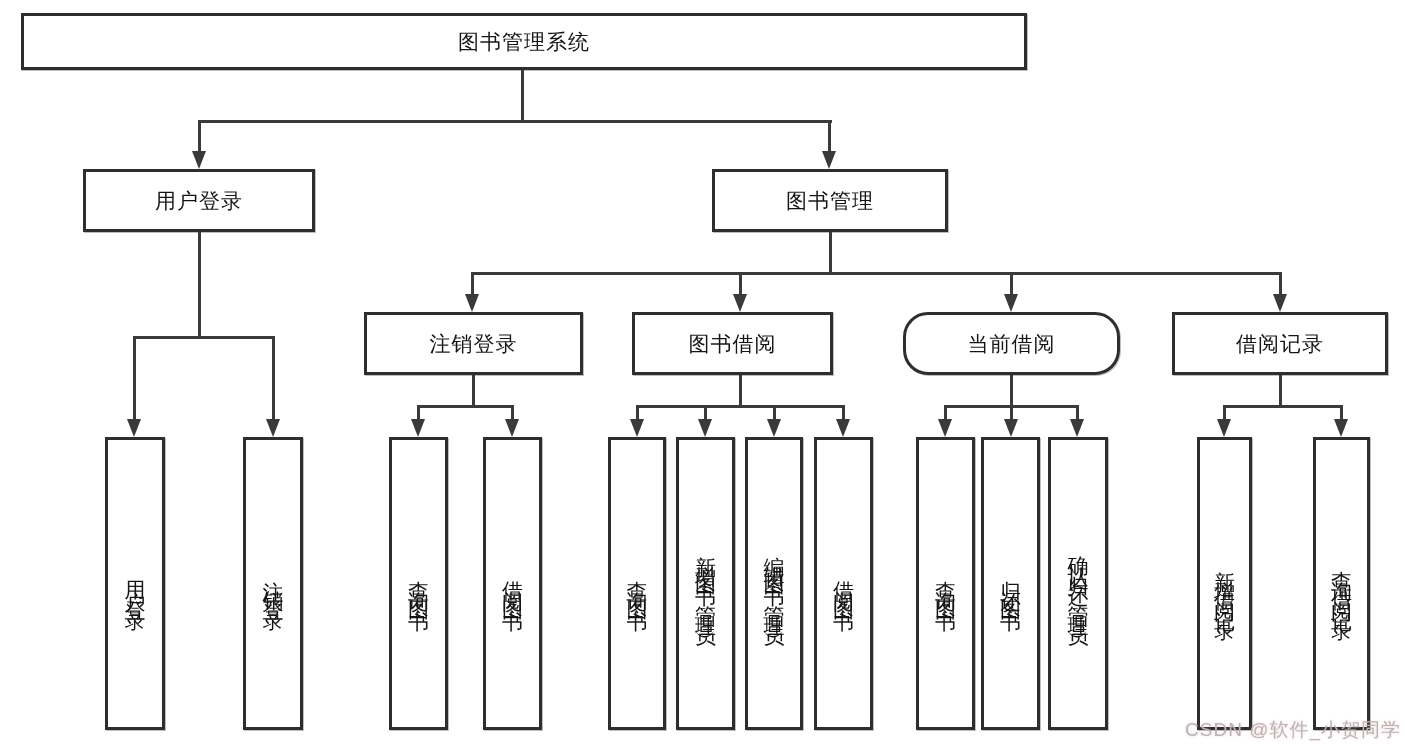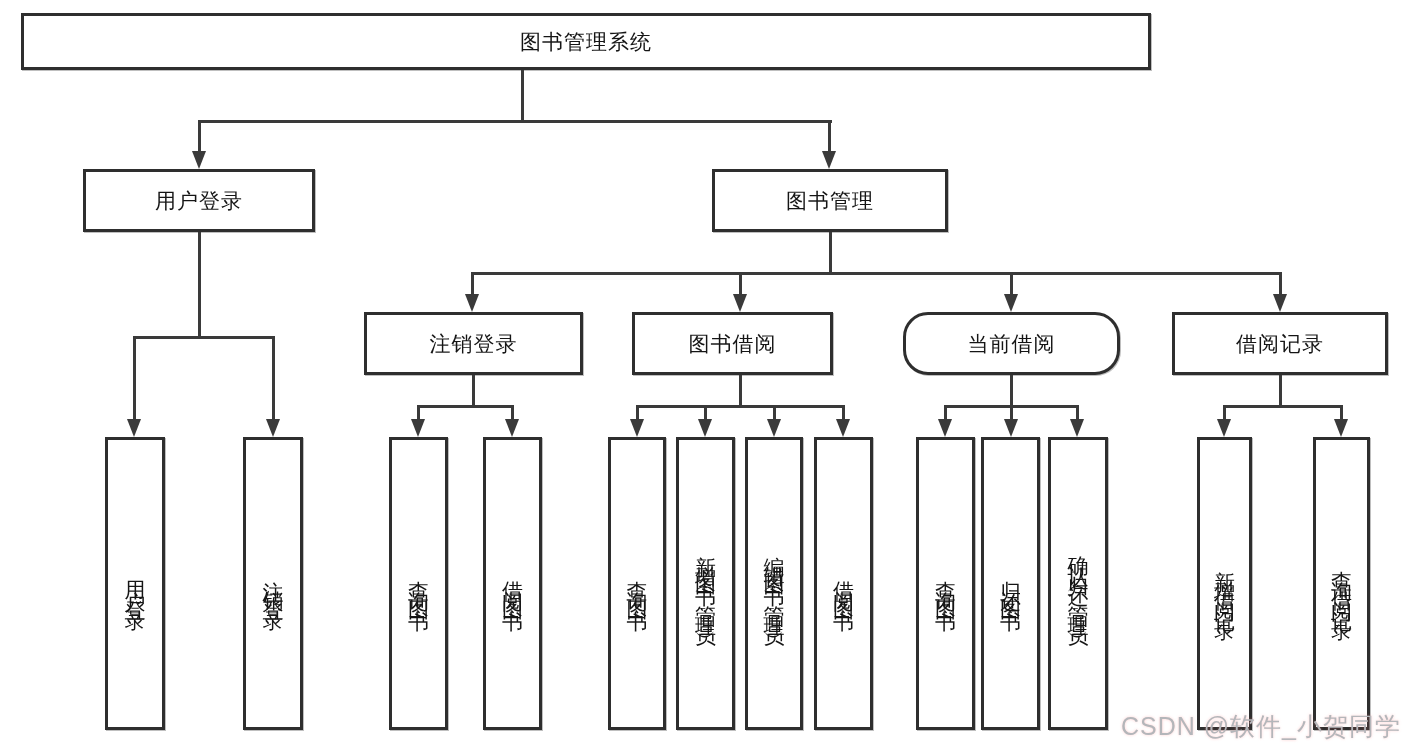--- a/index.html
+++ b/index.html
@@ -36,33 +36,33 @@
     position: absolute;
     width: 0; height: 0;
     border-left: 7px solid transparent;
     border-right: 7px solid transparent;
     border-top: 18px solid #3a3a3a;
   }
   .watermark {
     position: absolute;
     right: 4px;
     bottom: 4px;
-    font-size: 25px;
+    font-size: 19px;
     color: #b4b6ba;
     letter-spacing: 1px;
     text-shadow: 0 0 3px rgba(255,130,130,0.4);
     white-space: nowrap;
   }
 </style>
 </head>
 <body>
 
 <div id="canvas">
 
-  <div class="box" style="left:21px; top:13px; width:1130px; height:57px;">
+  <div class="box" style="left:21px; top:13px; width:1006px; height:57px;">
     <span>图书管理系统</span>
   </div>
 
   <div class="vline" style="left:521px; top:70px;  height:50px;"></div>
   <div class="hline" style="left:198px; top:120px; width:634px;"></div>
   <div class="vline" style="left:198px; top:120px; height:33px;"></div>
   <div class="arrow" style="left:192px; top:151px;"></div>
   <div class="vline" style="left:828px; top:120px; height:33px;"></div>
   <div class="arrow" style="left:822px; top:151px;"></div>
 

